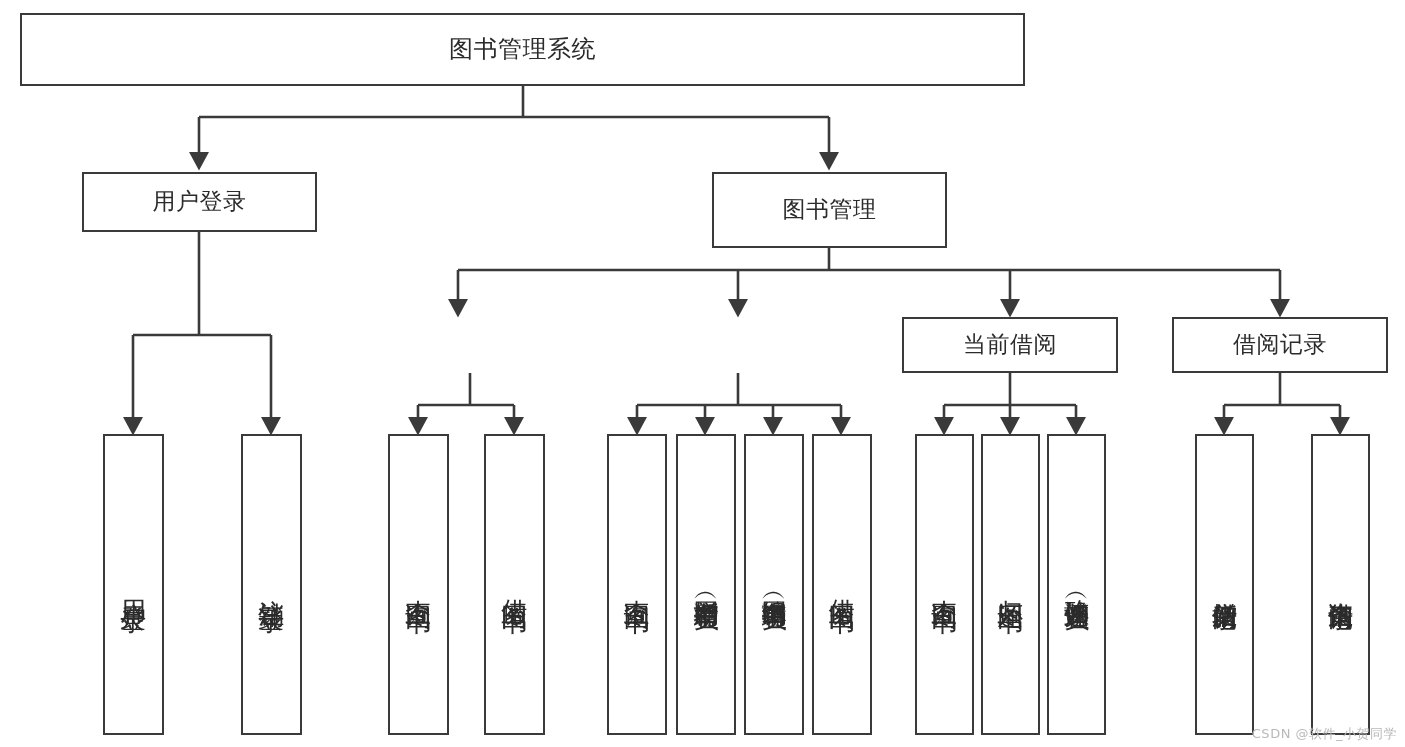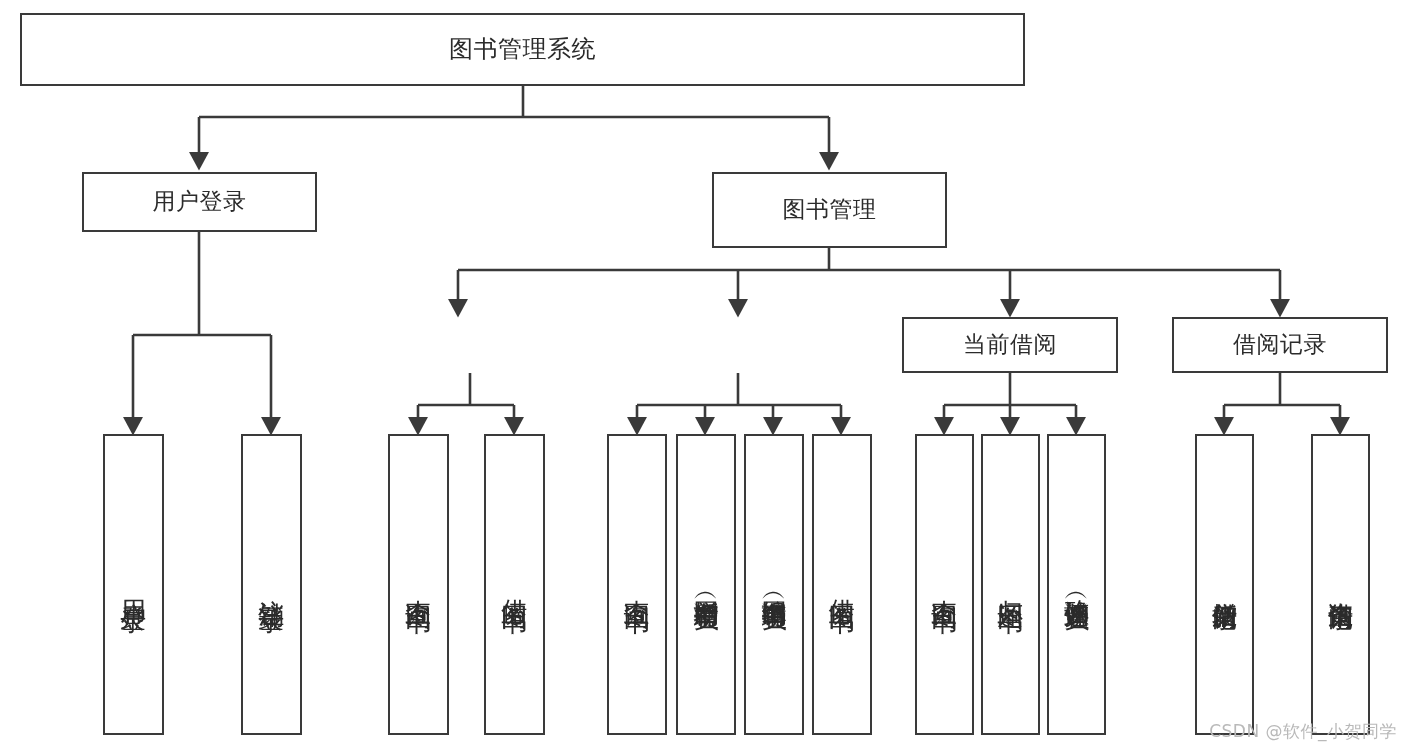--- a/index.html
+++ b/index.html
@@ -69,21 +69,21 @@
     white-space: nowrap;
   }
   .node.vert.tall-text .node-label {
     font-size: 25px;
     letter-spacing: 1px;
   }
   #watermark {
     position: absolute;
     right: 8px;
     bottom: 4px;
-    font-size: 17px;
+    font-size: 13px;
     color: #b9b9b9;
     white-space: nowrap;
     letter-spacing: 0.5px;
     pointer-events: none;
   }
 </style>
 </head>
 <body>
 
 <div id="diagram-root">

